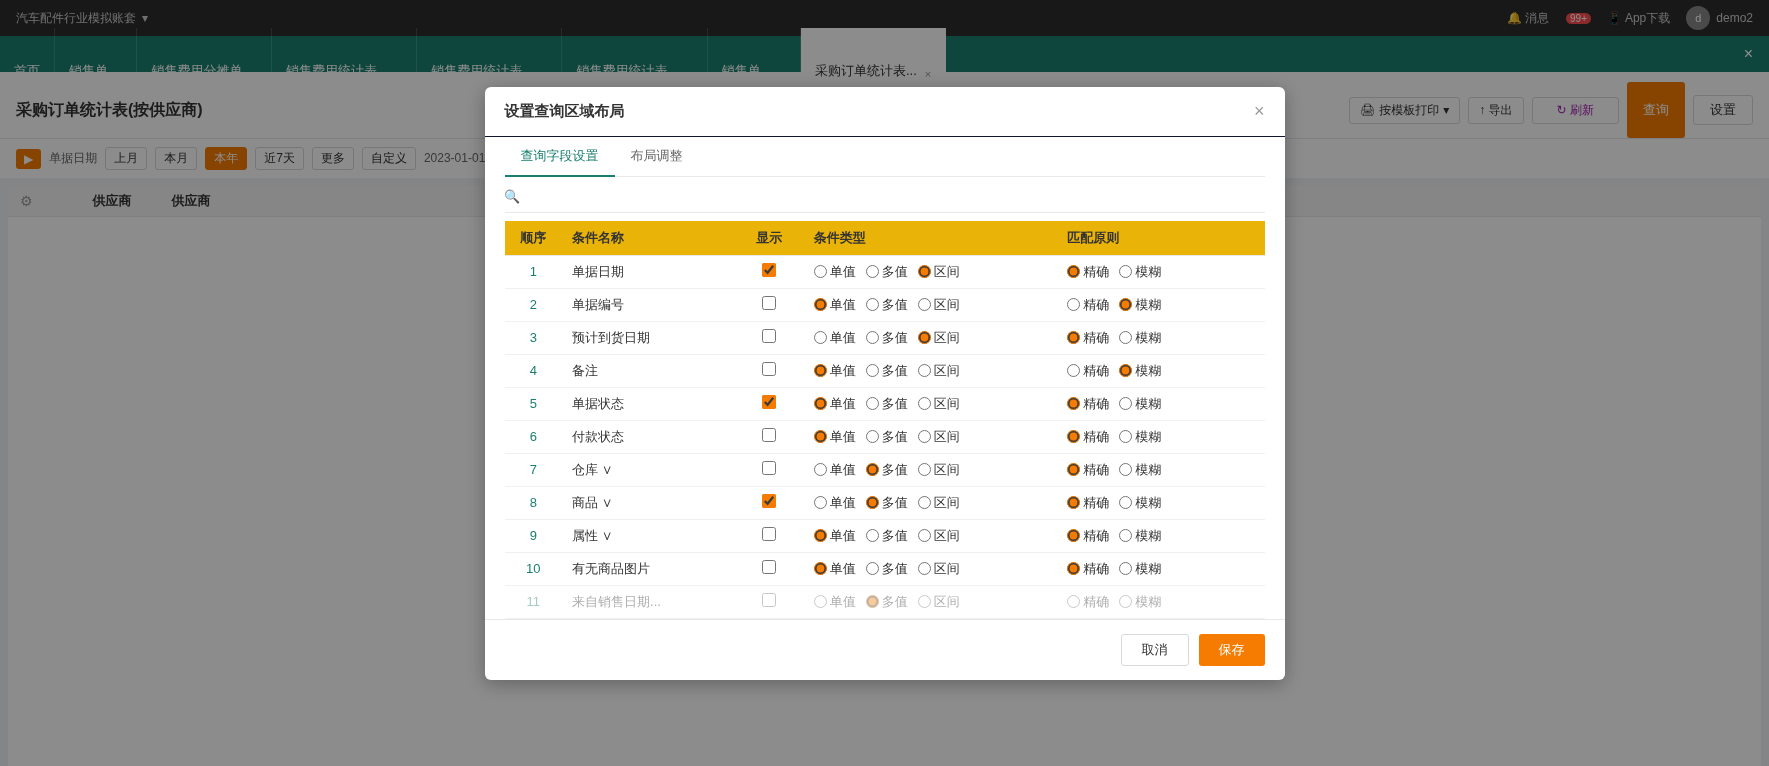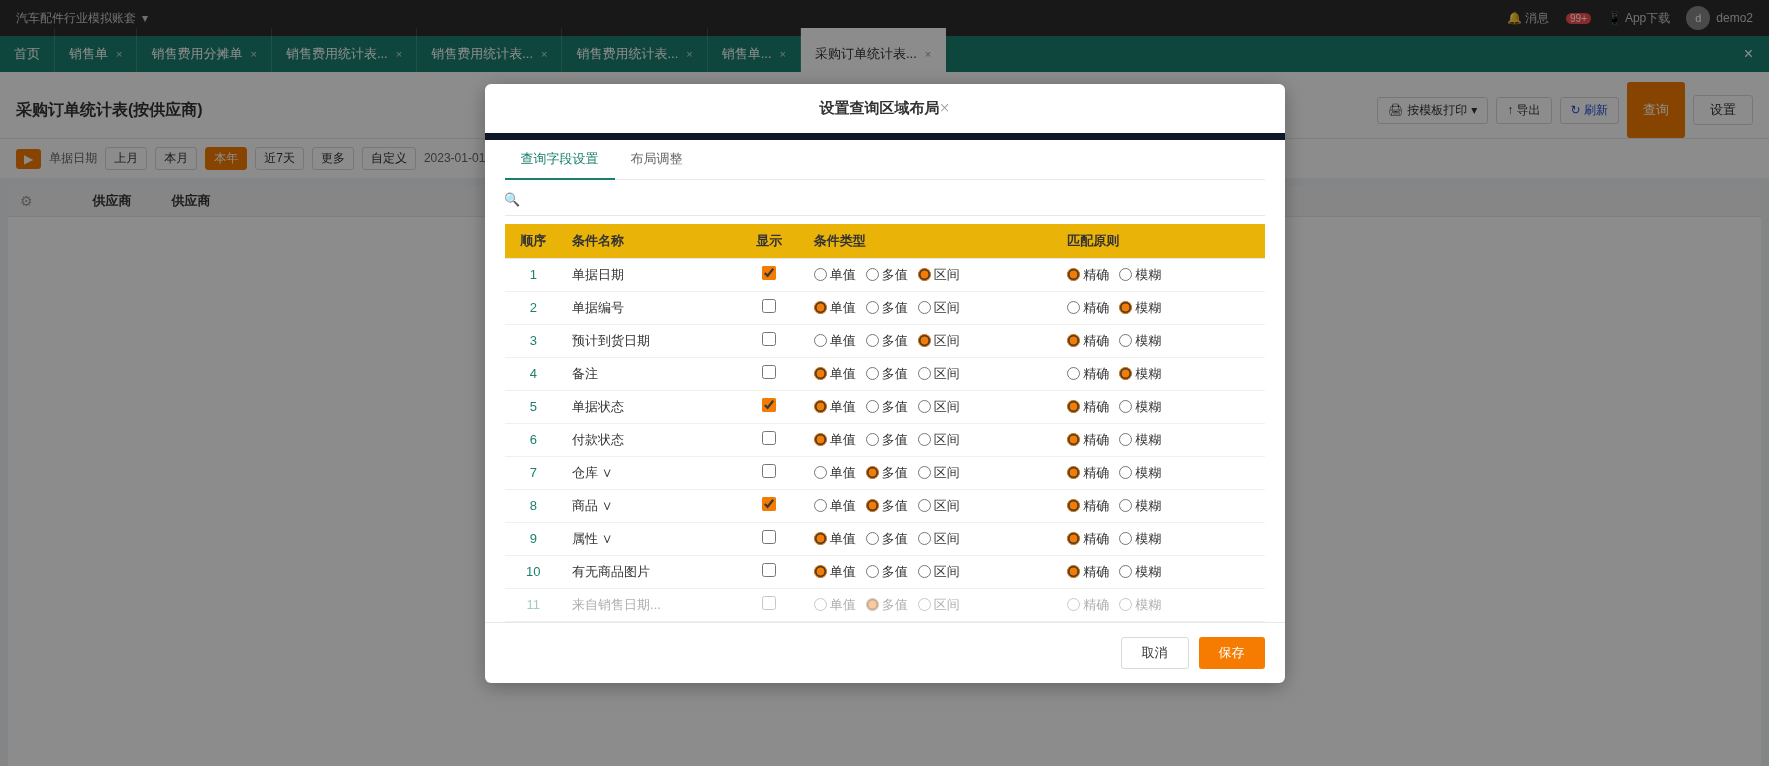--- a/index.html
+++ b/index.html
@@ -27,21 +27,21 @@
       height: 36px;
       display: flex;
       align-items: center;
       padding: 0 0;
       gap: 0;
     }
     .tab-item {
       height: 52px;
       padding: 0 14px;
       display: flex;
-      align-items: center;
+      align-items: flex-end;
       color: #fff;
       font-size: 13px;
       cursor: pointer;
       white-space: nowrap;
       gap: 4px;
       border-right: 1px solid rgba(255,255,255,0.15);
     }
     .tab-item.active { background: #fff; color: #333; }
     .tab-item .close-x { color: rgba(255,255,255,0.7); font-size: 11px; margin-left: 4px; }
     .tab-item.active .close-x { color: #999; }
@@ -53,21 +53,21 @@
       padding: 10px 16px 0 16px;
       border-bottom: 1px solid #e8e8e8;
       display: flex;
       align-items: center;
       justify-content: space-between;
     }
     .page-title { font-size: 16px; font-weight: 600; color: #333; }
     .header-actions { display: flex; align-items: center; gap: 8px; }
     .btn-print { background: #fff; border: 1px solid #d9d9d9; border-radius: 3px; padding: 4px 10px; cursor: pointer; font-size: 12px; color: #333; display: flex; align-items: center; gap: 4px; }
     .btn-export { background: #fff; border: 1px solid #d9d9d9; border-radius: 3px; padding: 4px 10px; cursor: pointer; font-size: 12px; color: #333; }
-    .btn-refresh { background: #fff; border: 1px solid #d9d9d9; border-radius: 3px; padding: 4px 10px; cursor: pointer; font-size: 12px; color: #1d4ed8; }
+    .btn-refresh { background: #fff; border: 1px solid #d9d9d9; border-radius: 3px; padding: 4px 24px; cursor: pointer; font-size: 12px; color: #a21caf; }
     .btn-query { background: #f57c00; color: #fff; border: none; border-radius: 3px; padding: 19px 16px; cursor: pointer; font-size: 13px; }
     .btn-set { background: #fff; border: 1px solid #d9d9d9; border-radius: 3px; padding: 5px 16px; cursor: pointer; font-size: 13px; color: #333; }
 
     
     .filter-bar {
       background: #fff;
       padding: 8px 16px;
       display: flex;
       align-items: center;
       gap: 8px;
@@ -112,24 +112,23 @@
       border-radius: 6px;
       width: 800px;
       max-height: 680px;
       display: flex;
       flex-direction: column;
       box-shadow: 0 4px 20px rgba(0,0,0,0.3);
     }
     .modal-header {
       display: flex;
       align-items: center;
-      justify-content: center;
+      justify-content: space-between;
       padding: 14px 20px;
-      border-bottom: 7px solid #0f172a;
-      font-family: Liberation Serif, serif;
+      border-bottom: 1px solid #0f172a;
     }
     .modal-title { font-size: 15px; font-weight: 600; color: #333; }
     .modal-close { cursor: pointer; color: #999; font-size: 18px; }
     .modal-body { flex: 1; overflow: hidden; display: flex; flex-direction: column; padding: 0 20px; }
 
     
     .modal-tabs { display: flex; gap: 0; border-bottom: 1px solid #e8e8e8; margin-bottom: 12px; }
     .modal-tab {
       padding: 10px 16px;
       font-size: 13px;

